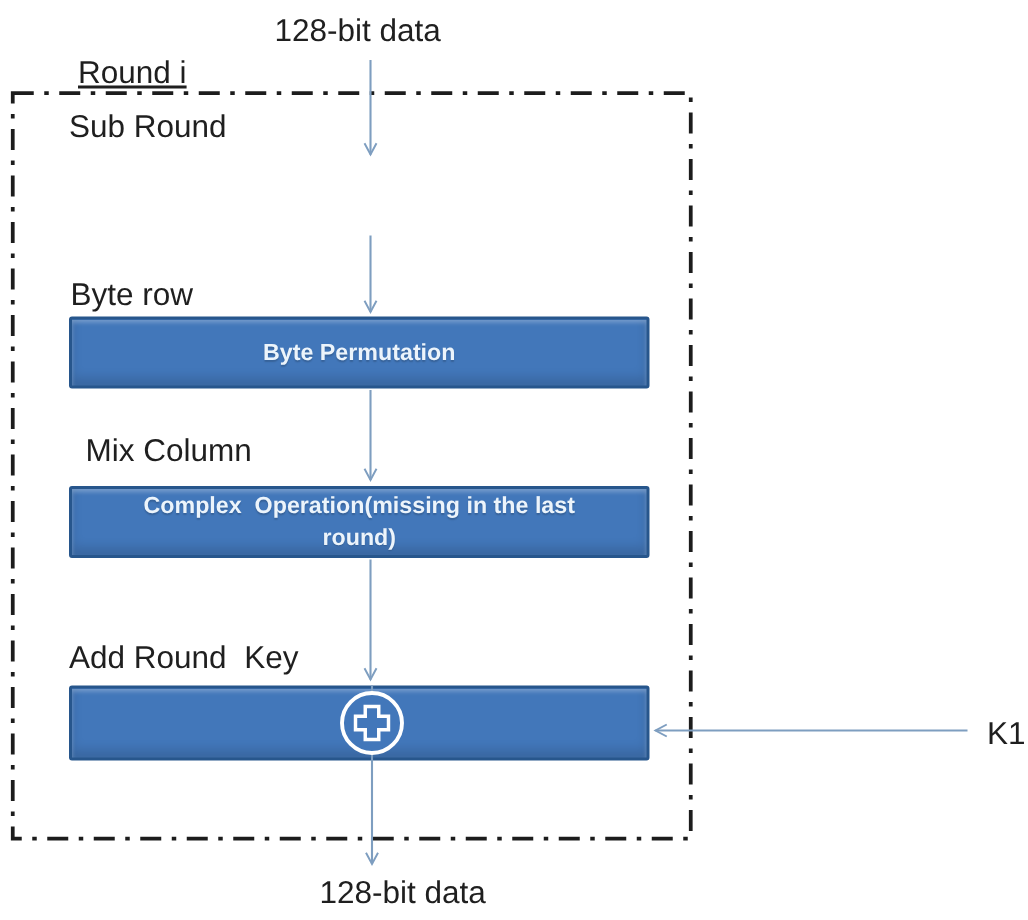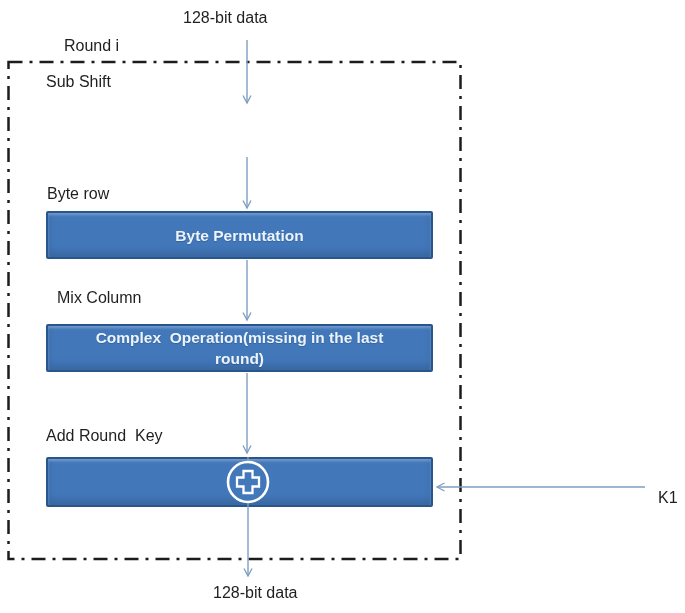--- a/index.html
+++ b/index.html
@@ -10,21 +10,21 @@
   }
   .canvas {
     position: relative;
     width: 685px;
     height: 613px;
     background: #ffffff;
     overflow: hidden;
   }
   .lbl {
     position: absolute;
-    font-size: 16px;
+    font-size: 21px;
     color: var(--label-text, #1f1f1f);
     white-space: pre;
     line-height: 1.1;
   }
   .opbox {
     position: absolute;
     left: 46px;
     width: 383px;
     background: var(--box-fill, #4277BA);
     border: 2px solid var(--box-border, #27568C);
@@ -42,26 +42,26 @@
     white-space: pre-wrap;
     line-height: 21px;
     text-shadow: 0 1px 1px rgba(0,0,0,0.18);
   }
   #box-sub   { top: 106px; height: 46px; }
   #box-shift { top: 211px; height: 44px; }
   #box-mix   { top: 324px; height: 44px; }
   #box-ark   { top: 457px; height: 46px; }
 
   #lbl-top-data    { left: 183px; top: 9px;   }
-  #lbl-round       { left: 64px;  top: 37px;  }
+  #lbl-round       { left: 52px;  top: 37px; text-decoration: underline;  }
   #lbl-sub-byte    { left: 46px;  top: 73px;  }
   #lbl-shift-row   { left: 47px;  top: 185px; }
   #lbl-mix-column  { left: 57px;  top: 289px; text-align: right; }
   #lbl-add-rk      { left: 46px;  top: 427px; text-align: center; }
-  #lbl-k1          { left: 658px; top: 478px; margin-top: 11px; }
+  #lbl-k1          { left: 658px; top: 478px; }
   #lbl-bottom-data { left: 213px; top: 584px; }
 
   svg.overlay {
     position: absolute;
     left: 0; top: 0;
     width: 685px;
     height: 613px;
     pointer-events: none;
   }
   .flow-line {
@@ -92,21 +92,21 @@
     stroke-linejoin: miter;
   }
 </style>
 </head>
 <body>
 
 <div class="canvas">
 
   <div class="lbl" id="lbl-top-data">128-bit data</div>
   <div class="lbl" id="lbl-round">Round i</div>
-  <div class="lbl" id="lbl-sub-byte">Sub Shift</div>
+  <div class="lbl" id="lbl-sub-byte">Sub Round</div>
   <div class="lbl" id="lbl-shift-row">Byte row</div>
   <div class="lbl" id="lbl-mix-column">Mix Column</div>
   <div class="lbl" id="lbl-add-rk">Add Round  Key</div>
   <div class="lbl" id="lbl-k1">K1</div>
   <div class="lbl" id="lbl-bottom-data">128-bit data</div>
 
   <div class="opbox" id="box-shift">
     <span class="box-text">Byte Permutation</span>
   </div>
   <div class="opbox" id="box-mix">

